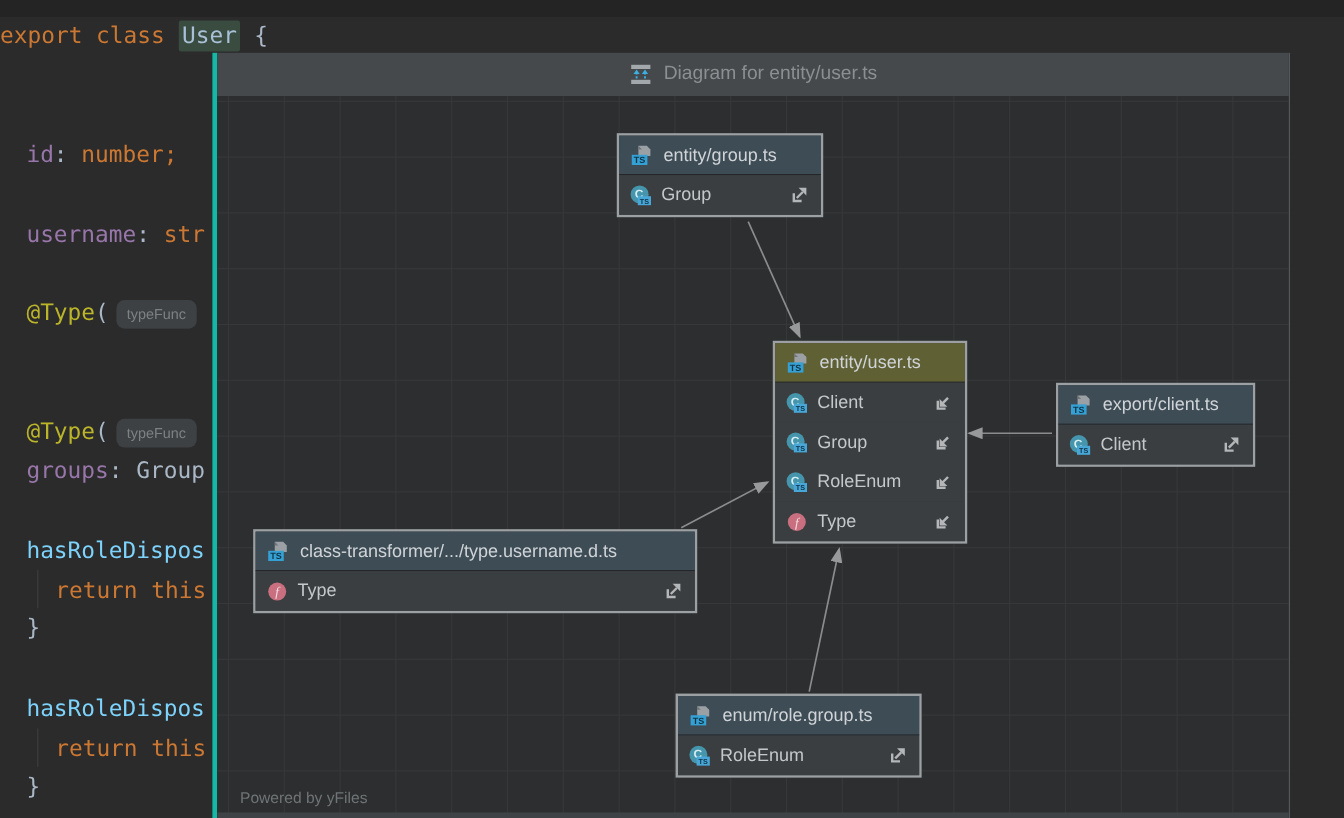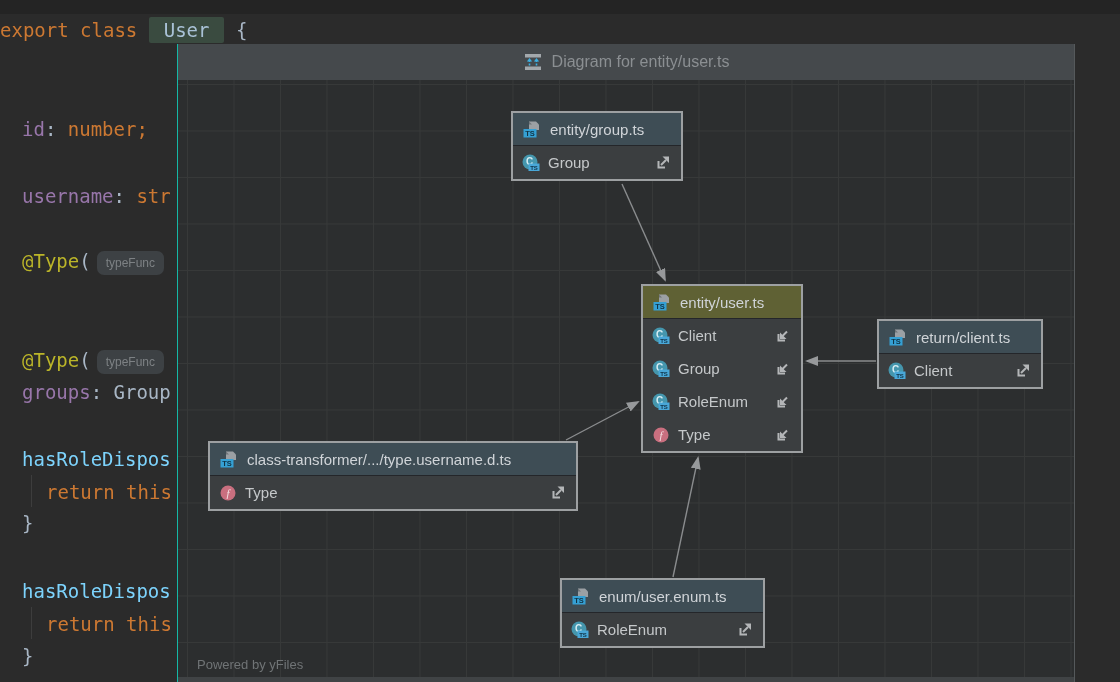--- a/index.html
+++ b/index.html
@@ -8,29 +8,29 @@
 
   
   .editor { position:absolute; inset:0; background:#2b2b2b; }
   .editor-topstrip { position:absolute; left:0; top:0; width:1120px; height:14px; background:#242424; }
   .code-line { position:absolute; font-family:"DejaVu Sans Mono", monospace; font-size:19px; line-height:27px; white-space:pre; }
   .tok-kw     { color:#cc7832; }
   .tok-anno   { color:#bbb529; }
   .tok-field  { color:#9876aa; }
   .tok-plain  { color:#a9b7c6; }
   .tok-fn     { color:#7dd3fc; }
-  .tok-class  { color:#a9c1d6; background:#3a4b40; padding:2px 15px; border-radius:2px; }
+  .tok-class  { color:#a9c1d6; background:#3a4b40; padding:2px 3px; border-radius:2px; }
   .hint-pill  { display:inline-block; vertical-align:middle; background:#3d4144; color:#7d8184;
                 font-family:"Liberation Sans", sans-serif; font-size:12px; line-height:24px;
                 border-radius:7px; padding:0 9px; margin-left:6px; }
   .indent-guide { position:absolute; width:1px; background:#3d3d3d; }
 
   
   .diagram { position:absolute; left:177px; top:44px; width:898px; height:638px;
-             border-left:1px solid #14b8a6; border-right:1px solid #55595b; background:#2c2e2f; }
+             border-left:4px solid #14b8a6; border-right:1px solid #55595b; background:#2c2e2f; }
   .diagram-titlebar { height:36px; background:#45494c; display:flex; align-items:center; justify-content:center; gap:9px; }
   .diagram-title { color:#8b8f92; font-size:16px; }
   .diagram-canvas { position:relative; width:100%; height:602px; background:#2c2e2f;
       background-image:
         linear-gradient(to right, #373939 1px, transparent 1px),
         linear-gradient(to bottom, #373939 1px, transparent 1px);
       background-size:46.5px 46.5px; background-position:9px 4px; overflow:hidden; }
   .edge-layer { position:absolute; inset:0; width:100%; height:100%; }
   .watermark { position:absolute; left:19px; bottom:10px; color:#707476; font-size:13px; }
   .hscroll { position:absolute; left:0; bottom:0; width:100%; height:5px; background:#404345; }
@@ -233,21 +233,21 @@
     <div class="node" style="left:699px; top:239px; width:166px;">
       <div class="node-header">
         <span class="icon">
           <svg width="19" height="19" viewBox="0 0 19 19">
             <path d="M7 1.5 h7 l3 3 V10 H7 z" fill="#9ba0a4"></path>
             <path d="M7 1.5 l3 3 h-3 z" fill="#6f7478"></path>
             <rect x="1.5" y="9" width="13" height="8.5" fill="#35a0d4"></rect>
             <text x="8" y="16" font-size="7.5" font-weight="bold" fill="#103446" text-anchor="middle" font-family="Liberation Sans, sans-serif">TS</text>
           </svg>
         </span>
-        <span>return/client.ts</span>
+        <span>export/client.ts</span>
       </div>
       <div class="node-row">
         <span class="icon">
           <svg width="18" height="18" viewBox="0 0 18 18">
             <circle cx="8" cy="8" r="7.5" fill="#4596ad"></circle>
             <text x="7.5" y="11" font-size="10" font-weight="bold" fill="#d8edf3" text-anchor="middle" font-family="Liberation Sans, sans-serif">C</text>
             <rect x="6.5" y="9.5" width="11" height="7.5" fill="#49a7d8"></rect>
             <text x="12" y="15.7" font-size="6" font-weight="bold" fill="#0e3347" text-anchor="middle" font-family="Liberation Sans, sans-serif">TS</text>
           </svg>
         </span>
@@ -297,21 +297,21 @@
     <div class="node" style="left:382px; top:498px; width:205px;">
       <div class="node-header">
         <span class="icon">
           <svg width="19" height="19" viewBox="0 0 19 19">
             <path d="M7 1.5 h7 l3 3 V10 H7 z" fill="#9ba0a4"></path>
             <path d="M7 1.5 l3 3 h-3 z" fill="#6f7478"></path>
             <rect x="1.5" y="9" width="13" height="8.5" fill="#35a0d4"></rect>
             <text x="8" y="16" font-size="7.5" font-weight="bold" fill="#103446" text-anchor="middle" font-family="Liberation Sans, sans-serif">TS</text>
           </svg>
         </span>
-        <span>enum/user.enum.ts</span>
+        <span>enum/role.group.ts</span>
       </div>
       <div class="node-row">
         <span class="icon">
           <svg width="18" height="18" viewBox="0 0 18 18">
             <circle cx="8" cy="8" r="7.5" fill="#4596ad"></circle>
             <text x="7.5" y="11" font-size="10" font-weight="bold" fill="#d8edf3" text-anchor="middle" font-family="Liberation Sans, sans-serif">C</text>
             <rect x="6.5" y="9.5" width="11" height="7.5" fill="#49a7d8"></rect>
             <text x="12" y="15.7" font-size="6" font-weight="bold" fill="#0e3347" text-anchor="middle" font-family="Liberation Sans, sans-serif">TS</text>
           </svg>
         </span>

